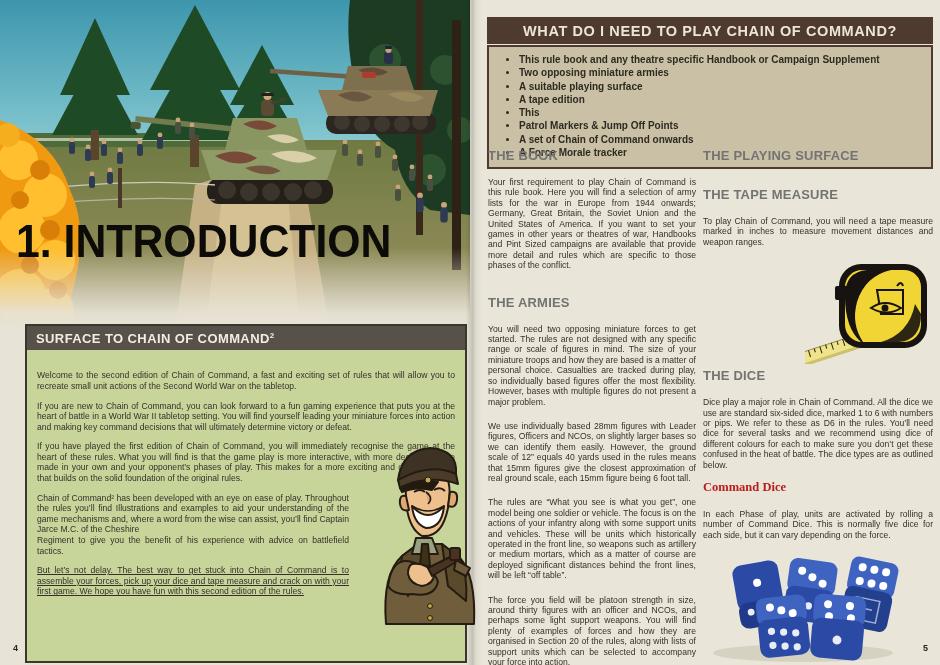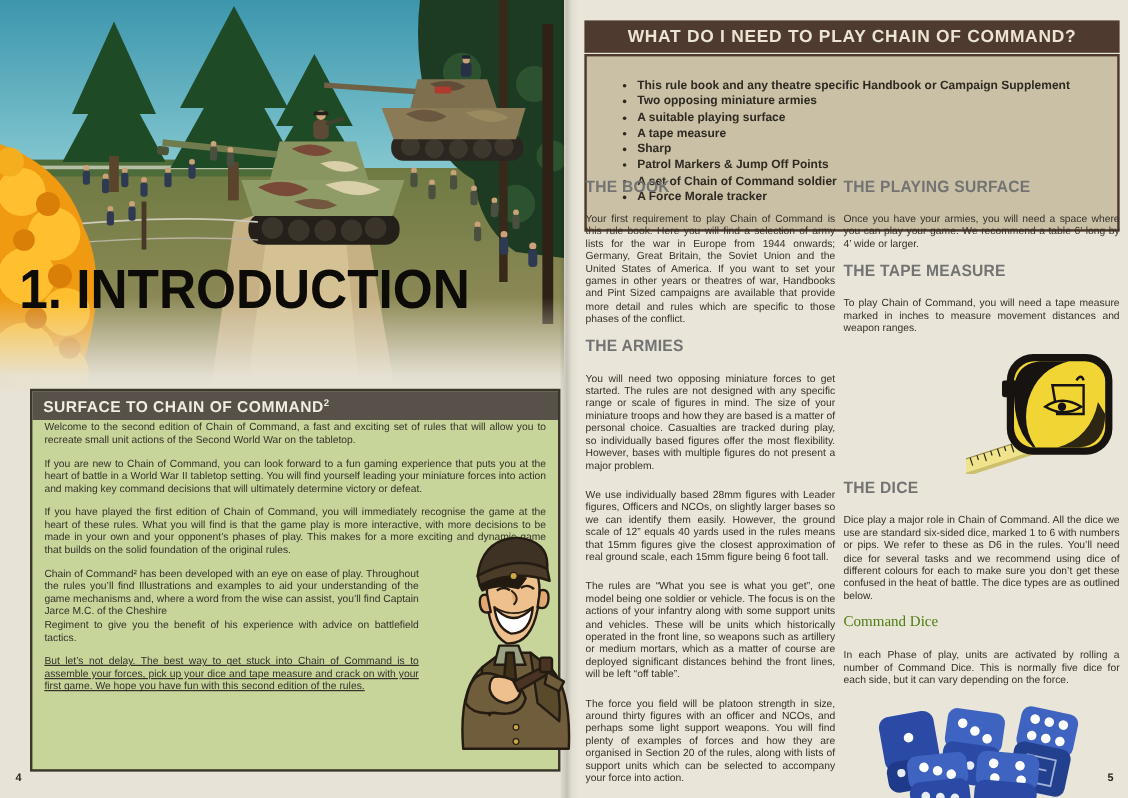--- a/index.html
+++ b/index.html
@@ -5,41 +5,41 @@
   html,body{margin:0;padding:0;}
   body{width:940px;height:665px;background:#e8e4d7;font-family:"Liberation Sans",sans-serif;position:relative;overflow:hidden;}
   .spread{position:absolute;inset:0;}
   
   .page-left{position:absolute;left:0;top:0;width:470px;height:665px;background:#e7e3d6;}
   .photo-wrap{position:absolute;left:0;top:0;width:566px;height:330px;}
   .chapter-title{position:absolute;left:16px;top:214px;width:450px;font-weight:800;font-size:46px;letter-spacing:0px;color:#0c0b08;transform:scaleX(0.93);transform-origin:left;font-family:"Liberation Sans",sans-serif;}
   .welcome-box{position:absolute;left:25px;top:324px;width:438px;border:2px solid #3b372c;background:#c7d49a;}
   .welcome-head{background:#57514a;color:#f1ede1;font-weight:800;font-size:13px;letter-spacing:.4px;padding:5px 9px 4px;}
   .welcome-head sup{font-size:8px;}
-  .welcome-body{padding:0 10px 10px;}
+  .welcome-body{padding:20px 10px 10px;}
   .welcome-body p{font-size:8.6px;line-height:10.6px;color:#35312a;text-align:justify;margin:0 0 9px;white-space:pre-line;}
   .welcome-body p:last-child{margin-bottom:0;text-decoration:underline;}
   .cap-float{float:right;width:100px;height:168px;margin:0 0 0 6px;}
   .captain{position:absolute;left:368px;top:436px;width:112px;height:190px;z-index:5;}
   .pageno{position:absolute;bottom:12px;font-size:9px;font-weight:700;color:#2a261f;}
   .pageno.left{left:13px;}
   .pageno.right{right:12px;}
   .spine{position:absolute;left:466px;top:0;width:16px;height:665px;background:linear-gradient(90deg,rgba(0,0,0,0) 0%,rgba(0,0,0,.16) 40%,rgba(0,0,0,.04) 65%,rgba(0,0,0,0) 100%);z-index:4;}
   
   .page-right{position:absolute;left:470px;top:0;width:470px;height:665px;background:#e9e5d8;}
   .need-header{position:absolute;left:17px;top:17px;width:446px;background:#4e3a2f;color:#ece5d3;text-align:center;font-weight:800;font-size:14.5px;letter-spacing:.6px;padding:6px 0 5px;box-sizing:border-box;}
   .need-box{position:absolute;left:17px;top:45px;width:446px;background:#c9c0a5;border:2px solid #4e3a2f;box-sizing:border-box;padding:7px 8px 7px 14px;}
-  .need-box ul{margin:12px;padding:0 0 0 16px;}
+  .need-box ul{margin:0;padding:0 0 0 16px;}
   .need-box li{font-size:10px;font-weight:700;color:#2e2a22;line-height:12.8px;margin-bottom:0.5px;}
   .col{position:absolute;top:148px;}
   .col-a{left:18px;width:208px;}
   .col-b{left:233px;width:230px;}
   h3.sec{font-size:13px;font-weight:700;letter-spacing:.2px;color:#737373;margin:0 0 3px;transform:scaleY(1.05);transform-origin:left bottom;}
-  h3.sec.gap{margin-top:10px;}
-  h4.serif{font-family:"Liberation Serif",serif;font-size:12.5px;font-weight:400;color:#4d7c0f;margin:10px 0 2px;}
+  h3.sec.gap{margin-top:24px;}
+  h4.serif{font-family:"Liberation Serif",serif;font-size:12.5px;font-weight:700;color:#b91c1c;margin:10px 0 2px;}
   .col p{font-size:8.6px;line-height:10.4px;color:#35312a;text-align:justify;margin:14px 0 9px;}
   .img-block{display:block;}
   .tape-img{margin:2px 0 4px auto;}
   .dice-img{margin:4px 0 0 0;}
 </style>
 </head>
 <body>
 
 <div class="spread">
 
@@ -256,41 +256,40 @@
   <div class="spine"></div>
 
   <div class="page-right">
 
     <div class="need-header">WHAT DO I NEED TO PLAY CHAIN OF COMMAND?</div>
     <div class="need-box">
       <ul>
         <li>This rule book and any theatre specific Handbook or Campaign Supplement</li>
         <li>Two opposing miniature armies</li>
         <li>A suitable playing surface</li>
-        <li>A tape measure</li>
-        <li>Sharp</li>
+        <li>A tape edition</li>
+        <li>This</li>
         <li>Patrol Markers &amp; Jump Off Points</li>
-        <li>A set of Chain of Command soldier</li>
+        <li>A set of Chain of Command onwards</li>
         <li>A Force Morale tracker</li>
       </ul>
     </div>
 
     <div class="col col-a">
       <h3 class="sec">THE BOOK</h3>
       <p>Your first requirement to play Chain of Command is this rule book.  Here you will find a selection of army lists for the war in Europe from 1944 onwards; Germany, Great Britain, the Soviet Union and the United States of America. If you want to set your games in other years or theatres of war, Handbooks and Pint Sized campaigns are available that provide more detail and rules which are specific to those phases of the conflict.</p>
       <h3 class="sec gap">THE ARMIES</h3>
       <p>You will need two opposing miniature forces to get started. The rules are not designed with any specific range or scale of figures in mind. The size of your miniature troops and how they are based is a matter of personal choice. Casualties are tracked during play, so individually based figures offer the most flexibility. However, bases with multiple figures do not present a major problem.</p>
       <p>We use individually based 28mm figures with Leader figures, Officers and NCOs, on slightly larger bases so we can identify them easily. However, the ground scale of 12” equals 40 yards used in the rules means that 15mm figures give the closest approximation of real ground scale, each 15mm figure being 6 foot tall.</p>
       <p>The rules are “What you see is what you get”, one model being one soldier or vehicle. The focus is on the actions of your infantry along with some support units and vehicles. These will be units which historically operated in the front line, so weapons such as artillery or medium mortars, which as a matter of course are deployed significant distances behind the front lines, will be left “off table”.</p>
       <p>The force you field will be platoon strength in size, around thirty figures with an officer and NCOs, and perhaps some light support weapons.  You will find plenty of examples of forces and how they are organised in Section 20 of the rules, along with lists of support units which can be selected to accompany your force into action.</p>
     </div>
 
     <div class="col col-b">
       <h3 class="sec">THE PLAYING SURFACE</h3>
-      <p>Once you have your armies, you will need a space where you can play your game. We recommend a table 6’ long by 4’ wide or larger.</p>
       <h3 class="sec gap">THE TAPE MEASURE</h3>
       <p>To play Chain of Command, you will need a tape measure marked in inches to measure movement distances and weapon ranges.</p>
 
       <svg class="img-block tape-img" width="128" height="108" viewBox="0 0 128 108">
         <g transform="rotate(-18 30 92)">
           <rect x="-14" y="86" width="70" height="13" fill="#efe48c" stroke="#9a8f4a" stroke-width="1"></rect>
           <rect x="-14" y="97" width="70" height="3" fill="#cdbf6b"></rect>
           <g stroke="#2a2410" stroke-width="1">
             <line x1="-8" y1="86" x2="-8" y2="93"></line>
               <line x1="-2" y1="86" x2="-2" y2="90"></line>

